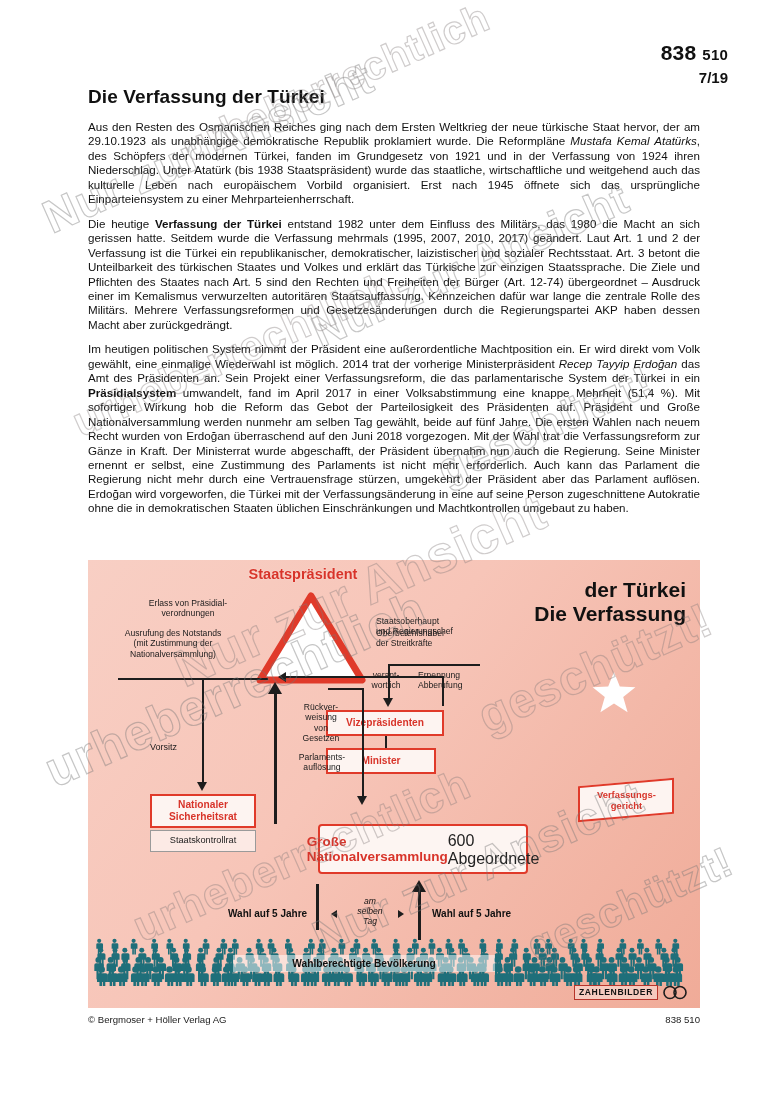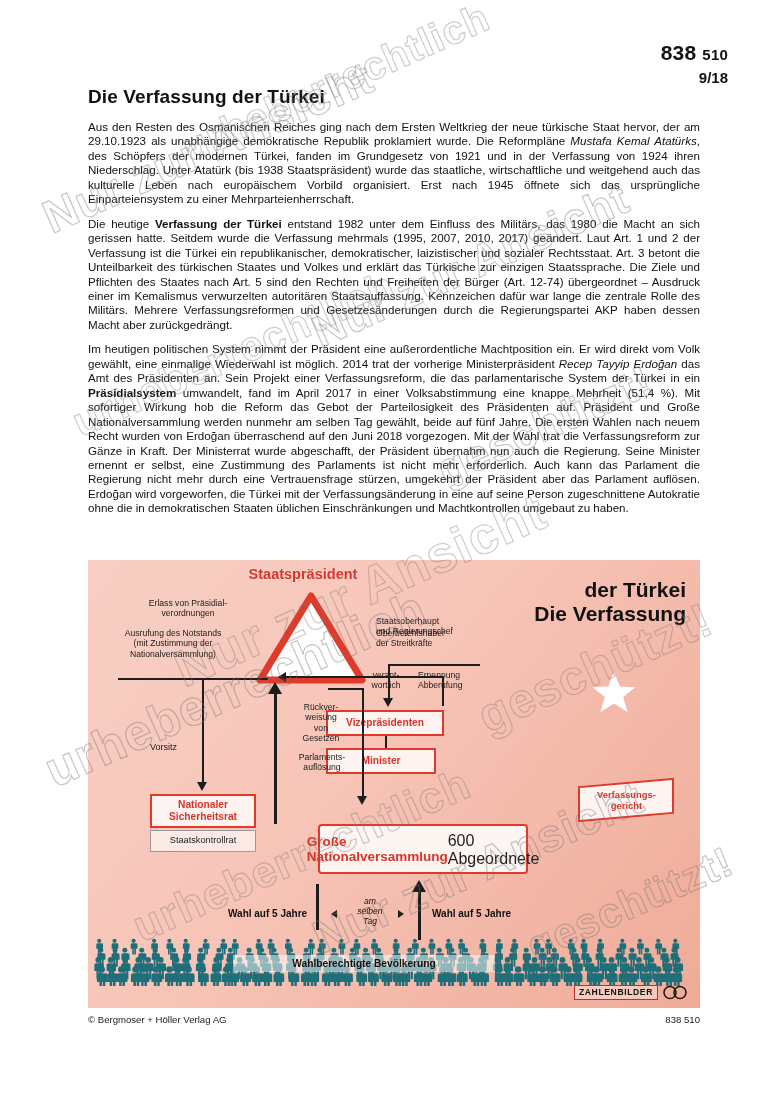--- a/index.html
+++ b/index.html
@@ -132,21 +132,21 @@
   }
   .wm2{-webkit-text-stroke:1.2px rgba(130,120,120,.38);}
 </style>
 </head>
 <body>
 
 <div class="page">
 
   <div class="hdr-num">
     <div class="big"><span>838</span> <span class="small">510</span></div>
-    <div class="pg">9/18</div>
+    <div class="pg">7/19</div>
   </div>
 
   <div class="title">Die Verfassung der Türkei</div>
 
   <div class="copy">
     <p>
       Aus den Resten des Osmanischen Reiches ging nach dem Ersten Weltkrieg der neue türkische Staat hervor, der am 29.10.1923 als unabhängige demokratische Republik proklamiert wurde. Die Reformpläne <i>Mustafa Kemal Atatürks</i>, des Schöpfers der modernen Türkei, fanden im Grundgesetz von 1921 und in der Verfassung von 1924 ihren Niederschlag. Unter Atatürk (bis 1938 Staatspräsident) wurde das staatliche, wirtschaftliche und weitgehend auch das kulturelle Leben nach europäischem Vorbild organisiert. Erst nach 1945 öffnete sich das ursprüngliche Einparteiensystem zu einer Mehrparteienherrschaft.
     </p>
     <p>
       Die heutige <b>Verfassung der Türkei</b> entstand 1982 unter dem Einfluss des Militärs, das 1980 die Macht an sich gerissen hatte. Seitdem wurde die Verfassung mehrmals (1995, 2007, 2010, 2017) geändert. Laut Art. 1 und 2 der Verfassung ist die Türkei ein republikanischer, demokratischer, laizistischer und sozialer Rechtsstaat. Art. 3 betont die Unteilbarkeit des türkischen Staates und Volkes und erklärt das Türkische zur einzigen Staatssprache. Die Ziele und Pflichten des Staates nach Art. 5 sind den Rechten und Freiheiten der Bürger (Art. 12-74) übergeordnet – Ausdruck einer im Kemalismus verwurzelten autoritären Staatsauffassung. Kennzeichen dafür war lange die zentrale Rolle des Militärs. Mehrere Verfassungsreformen und Gesetzesänderungen durch die Regierungspartei AKP haben dessen Macht aber zurückgedrängt.

